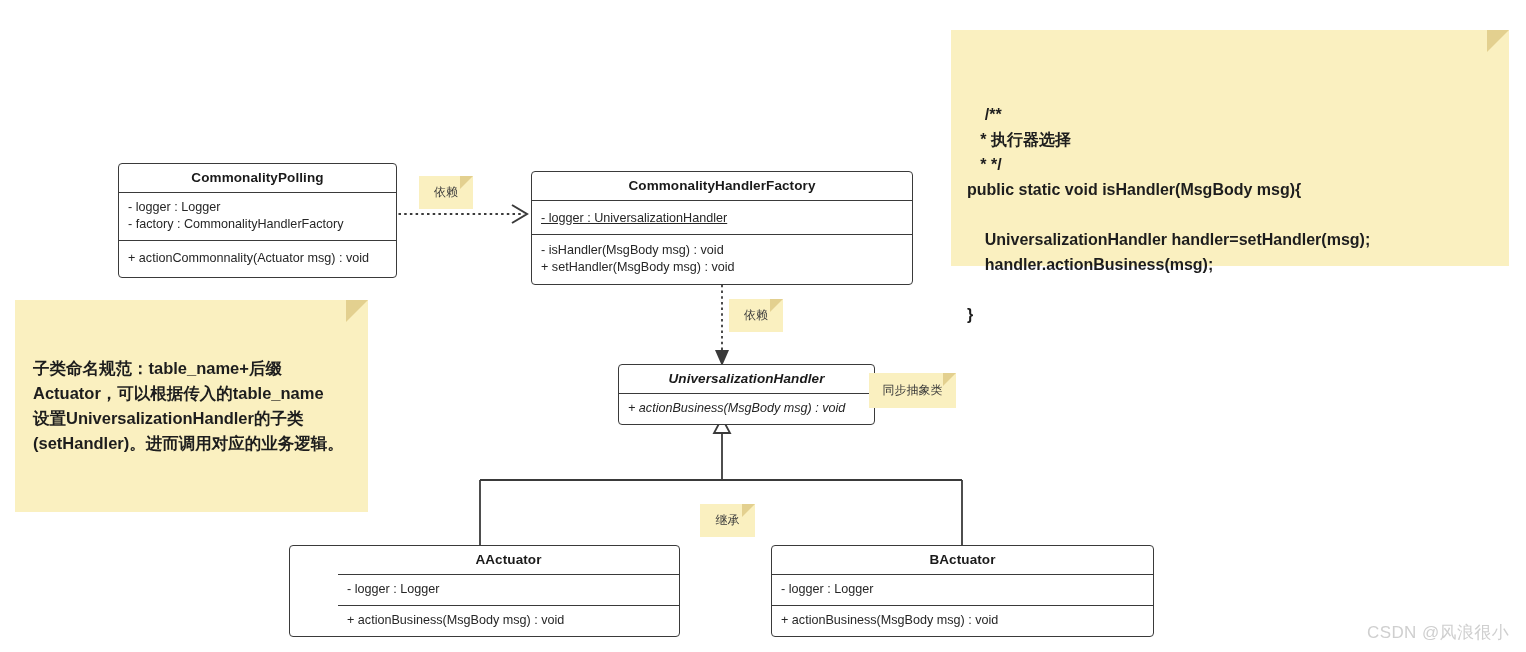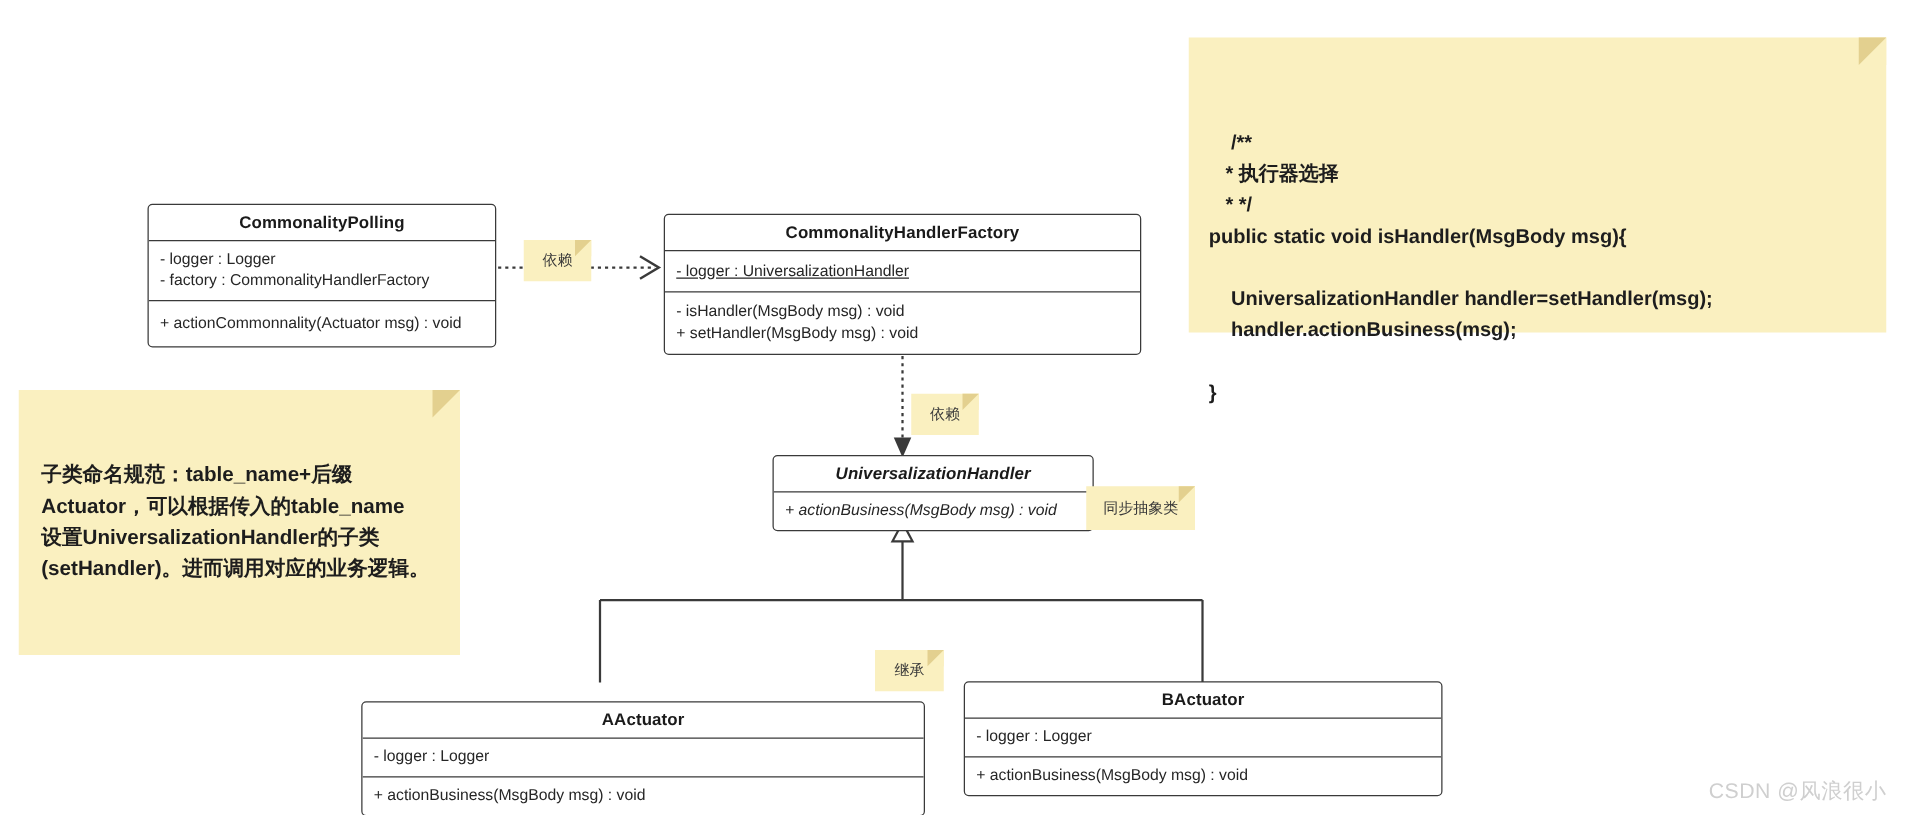--- a/index.html
+++ b/index.html
@@ -90,21 +90,20 @@
 
   
   .note-sm {
     font-size: 12px;
     color: #3a3a3a;
     display: flex;
     align-items: center;
     justify-content: center;
     text-align: center;
     line-height: 15px;
-    margin-top: 16px;
   }
 
   
   .note-desc {
     font-size: 16.5px;
     font-weight: bold;
     line-height: 25px;
     color: #1d1d1d;
     padding: 0 18px;
     display: flex;
@@ -183,21 +182,21 @@
     </div>
   </div>
 
   <div class="uml-class" style="left:594px; top:364px; width:257px;margin-left:24px;">
     <div class="uml-title abstract">UniversalizationHandler</div>
     <div class="uml-compartment" style="padding-top:6px;padding-bottom:7px;">
       <div class="uml-line italic">+ actionBusiness(MsgBody msg) : void</div>
     </div>
   </div>
 
-  <div class="uml-class" style="left:289px; top:561px; width:451px;">
+  <div class="uml-class" style="left:289px; top:545px; width:391px;padding-left:48px;">
     <div class="uml-title">AActuator</div>
     <div class="uml-compartment" style="padding-top:6px;padding-bottom:7px;">
       <div class="uml-line">- logger :  Logger</div>
     </div>
     <div class="uml-compartment" style="padding-top:6px;padding-bottom:7px;">
       <div class="uml-line">+ actionBusiness(MsgBody msg) : void</div>
     </div>
   </div>
 
   <div class="uml-class" style="left:771px; top:545px; width:383px;">
@@ -223,21 +222,21 @@
   <div class="note note-sm" style="left:700px; top:504px; width:55px; height:33px;">
     <span class="fold"></span>
     <span class="note-text">继承</span>
   </div>
 
   <div class="note note-sm" style="left:869px; top:373px; width:87px; height:35px;">
     <span class="fold"></span>
     <span class="note-text">同步抽象类</span>
   </div>
 
-  <div class="note note-desc note-lg" style="left:15px; top:312px; width:353px; height:212px; white-space:pre;">
+  <div class="note note-desc note-lg" style="left:15px; top:300px; width:353px; height:212px; white-space:pre;">
     <span class="fold"></span>
     <span class="note-text">子类命名规范：table_name+后缀
 Actuator，可以根据传入的table_name
 设置UniversalizationHandler的子类
 (setHandler)。进而调用对应的业务逻辑。</span>
   </div>
 
   <div class="note note-code note-lg" style="left:951px; top:30px; width:558px; height:236px;">
     <span class="fold"></span>
     <span class="note-text">/**

